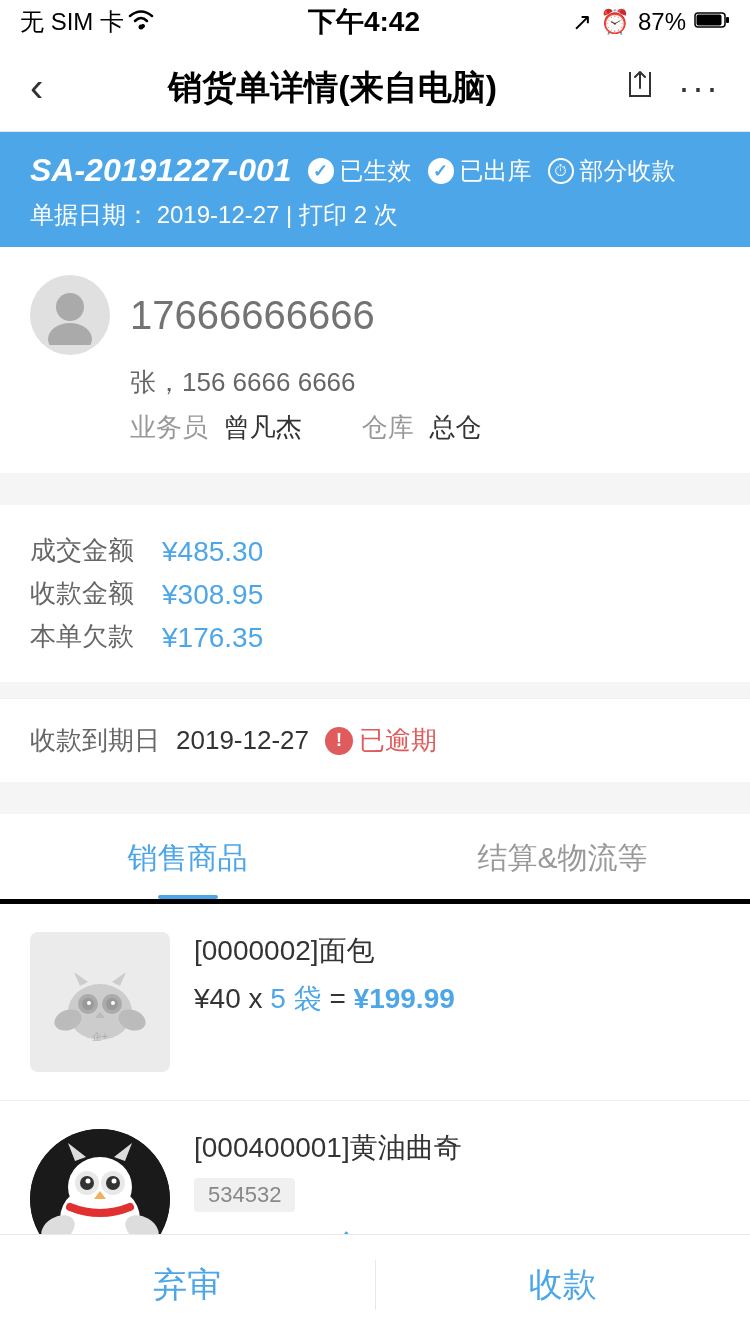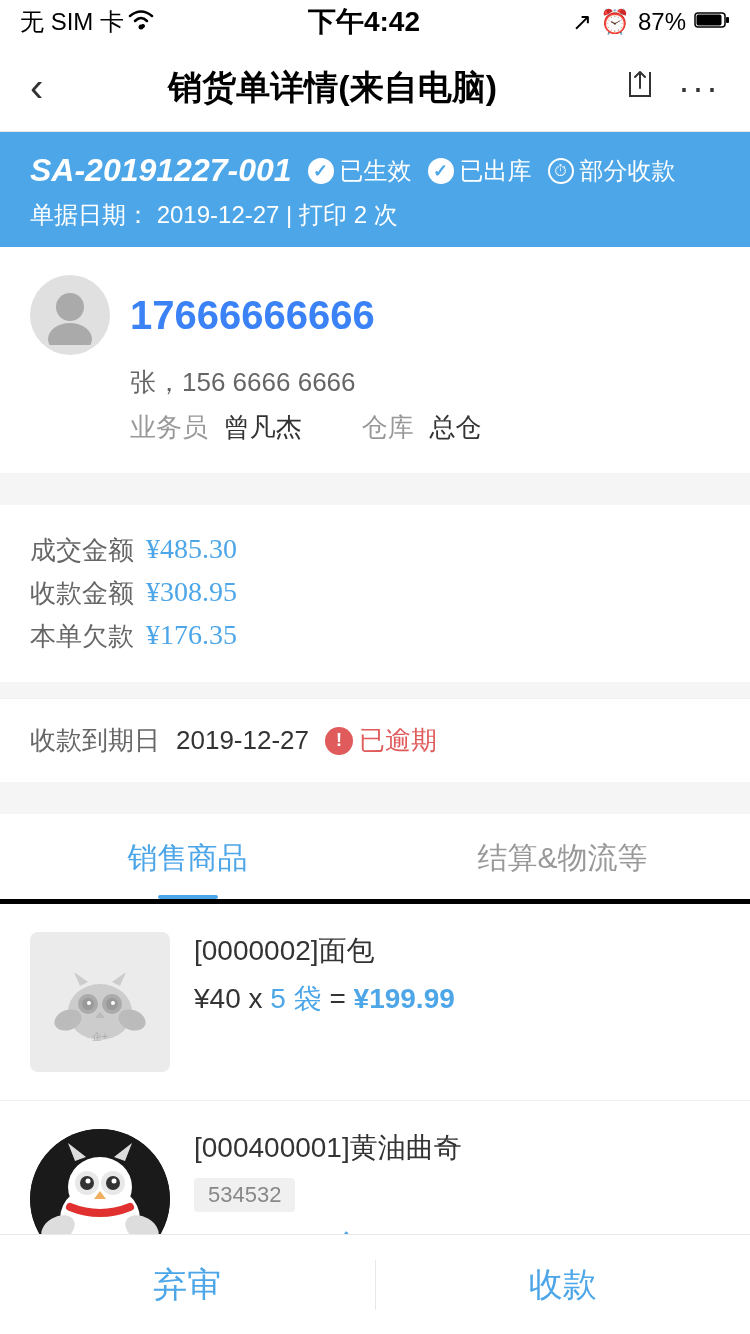--- a/index.html
+++ b/index.html
@@ -107,22 +107,22 @@
       width: 80px; height: 80px;
       border-radius: 50%;
       background: #e0e0e0;
       display: flex; align-items: center; justify-content: center;
       font-size: 40px;
       color: #888;
       flex-shrink: 0;
     }
     .customer-name {
       font-size: 40px;
-      font-weight: 700;
-      color: #3b82f6;
+      font-weight: 400;
+      color: #737373;
     }
     .customer-sub {
       font-size: 26px;
       color: #666;
       margin-left: 100px;
       margin-bottom: 10px;
     }
     .customer-info-row {
       display: flex;
       gap: 60px;
@@ -154,23 +154,22 @@
       margin-bottom: 6px;
     }
     .summary-right {
       display: flex;
       flex-direction: column;
       align-items: flex-end;
       gap: 8px;
     }
     .summary-row {
       display: flex;
-      align-items: flex-start;
-      gap: 12px;
-      font-family: Liberation Serif, serif;
+      align-items: flex-end;
+      gap: 28px;
     }
     .label-text { font-size: 26px; color: #666; }
     .amount-blue { font-size: 28px; color: #4da6e8; font-weight: 500; }
     .count-bold { font-size: 28px; font-weight: 600; color: #333; }
 
     
     .due-section {
       background: #fff;
       padding: 24px 30px;
       margin-bottom: 0;

